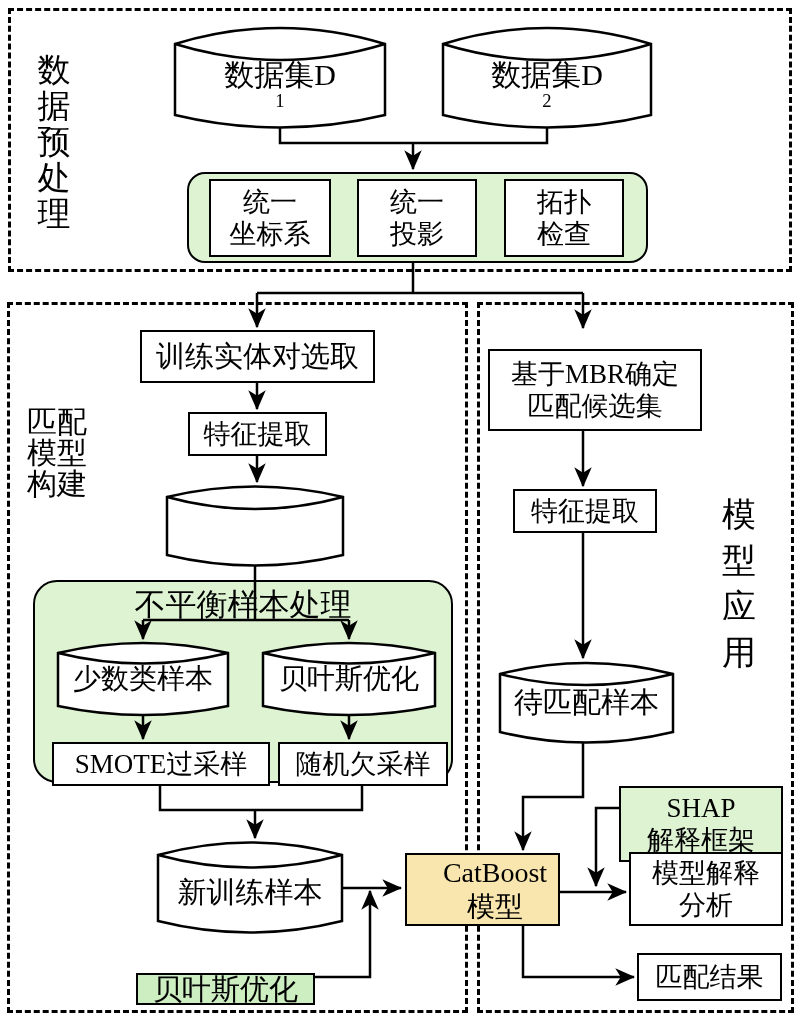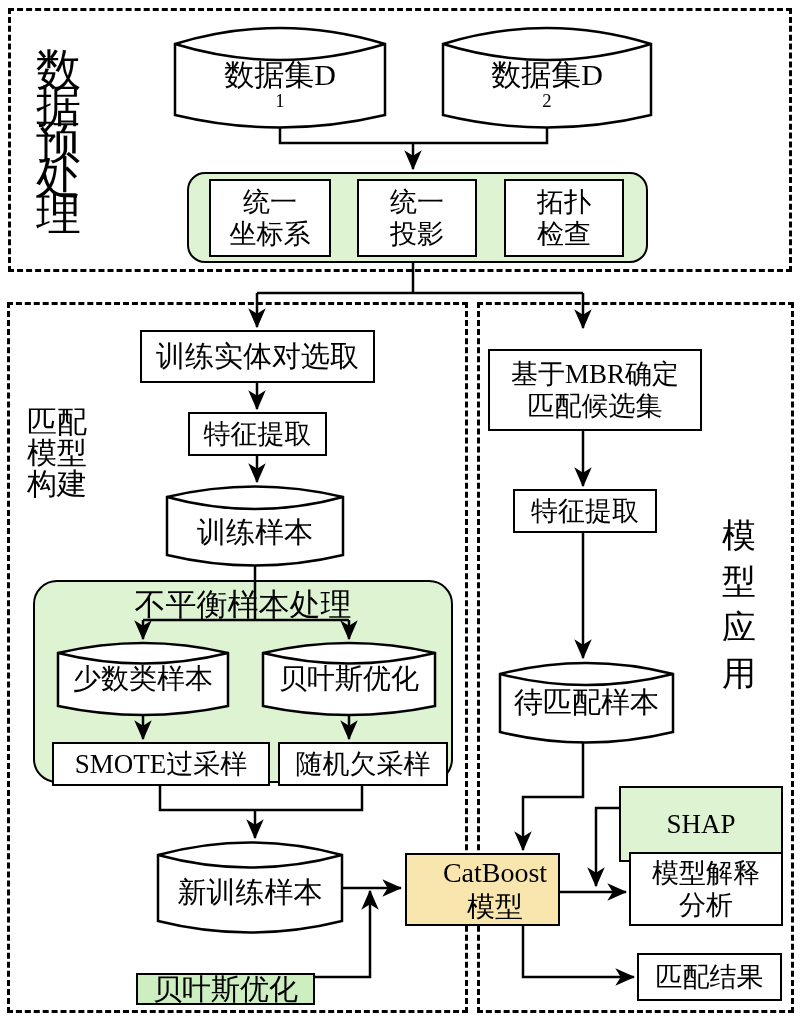--- a/index.html
+++ b/index.html
@@ -16,21 +16,21 @@
     text-align:center;font-size:27px;line-height:1.2;
   }
   .gbox{background:var(--green_panel,#ddf3d2);margin-top:19px;}
   .gbox2{background:var(--green_box,#cdeec0);}
   .obox{background:var(--orange_box,#f8e6ae);}
   .cyl-label{
     z-index:3;text-align:center;font-size:28px;line-height:1.1;
     display:flex;align-items:center;justify-content:center;flex-direction:column;
   }
   .vlabel{
-    z-index:3;font-size:45px;line-height:36px;word-break:break-all;
+    z-index:3;font-size:33px;line-height:36px;word-break:break-all;
     text-align:center;letter-spacing:0;
   }
   .title{z-index:3;text-align:center;font-size:31px;}
   sup{font-size:0.62em;}
   svg{position:absolute;left:0;top:0;z-index:2;pointer-events:none;}
 </style>
 </head>
 <body>
 
 <div id="canvas">
@@ -87,31 +87,30 @@
       <path d="M263,653 Q349,674 435,653" fill="none"></path>
       <path d="M158,855 Q250,830 342,855 L342,921 Q250,944 158,921 Z"></path>
       <path d="M158,855 Q250,880 342,855" fill="none"></path>
       <path d="M500,674 Q586,652 673,674 L673,732 Q586,753 500,732 Z"></path>
       <path d="M500,674 Q586,696 673,674" fill="none"></path>
     </g>
   </svg>
 
   <div class="abs vlabel" style="left:36px;top:52px;width:36px;">数据预处理</div>
   <div class="abs vlabel" style="left:25px;top:406px;width:64px;font-size:30px;line-height:31px;">匹配模型构建</div>
-  <div class="abs vlabel" style="left:720px;top:492px;width:38px;font-size:34px;line-height:46px;margin-top:21px;">模型应用</div>
+  <div class="abs vlabel" style="left:720px;top:492px;width:38px;font-size:34px;line-height:46px;">模型应用</div>
 
   <div class="abs cyl-label" style="left:175px;top:62px;width:210px;height:46px;font-size:30px;">
     <span>数据集D</span>
       <sup>1</sup>
   </div>
   <div class="abs cyl-label" style="left:443px;top:62px;width:208px;height:46px;font-size:30px;">
     <span>数据集D</span>
       <sup>2</sup>
   </div>
-  <div class="abs cyl-label" style="left:167px;top:512px;width:176px;height:42px;font-size:29px;">训练样本</div>
   <div class="abs cyl-label" style="left:58px;top:658px;width:170px;height:42px;">少数类样本</div>
   <div class="abs cyl-label" style="left:263px;top:658px;width:172px;height:42px;">贝叶斯优化</div>
   <div class="abs cyl-label" style="left:158px;top:872px;width:184px;height:42px;font-size:29px;">新训练样本</div>
   <div class="abs cyl-label" style="left:500px;top:682px;width:173px;height:42px;font-size:29px;">待匹配样本</div>
 
   <div class="abs box" style="left:209px;top:179px;width:122px;height:78px;">
     <div>统一</div>
     <div>坐标系</div>
   </div>
   <div class="abs box" style="left:357px;top:179px;width:120px;height:78px;">
@@ -139,20 +138,21 @@
   </div>
 
   <div class="abs box" style="left:488px;top:331px;width:214px;height:82px;margin-top:18px;">
     <div>基于MBR确定</div>
     <div>匹配候选集</div>
   </div>
   <div class="abs box" style="left:513px;top:489px;width:144px;height:44px;">特征提取</div>
 
   <div class="abs gbox" style="left:619px;top:767px;width:164px;height:76px;">
     <div>SHAP</div>
+    <div>解释框架</div>
   </div>
 
   <div class="abs box" style="left:629px;top:852px;width:154px;height:74px;">
     <div>模型解释</div>
     <div>分析</div>
   </div>
 
   <div class="abs box" style="left:637px;top:953px;width:145px;height:48px;">匹配结果</div>
 
 </div>

